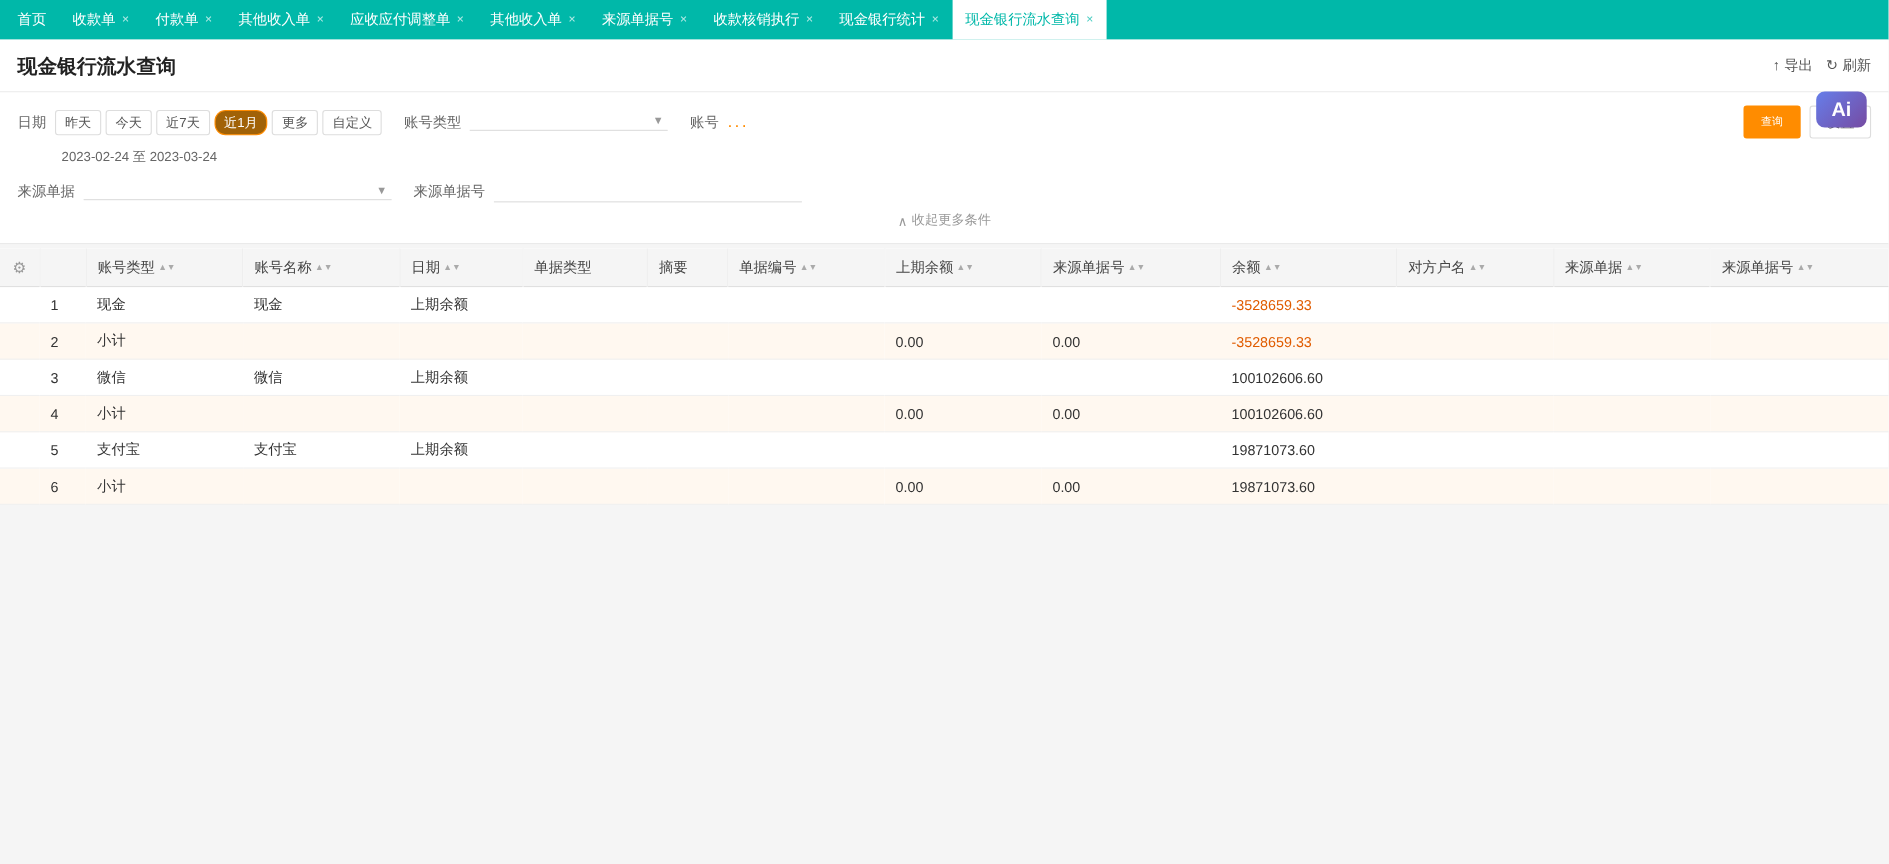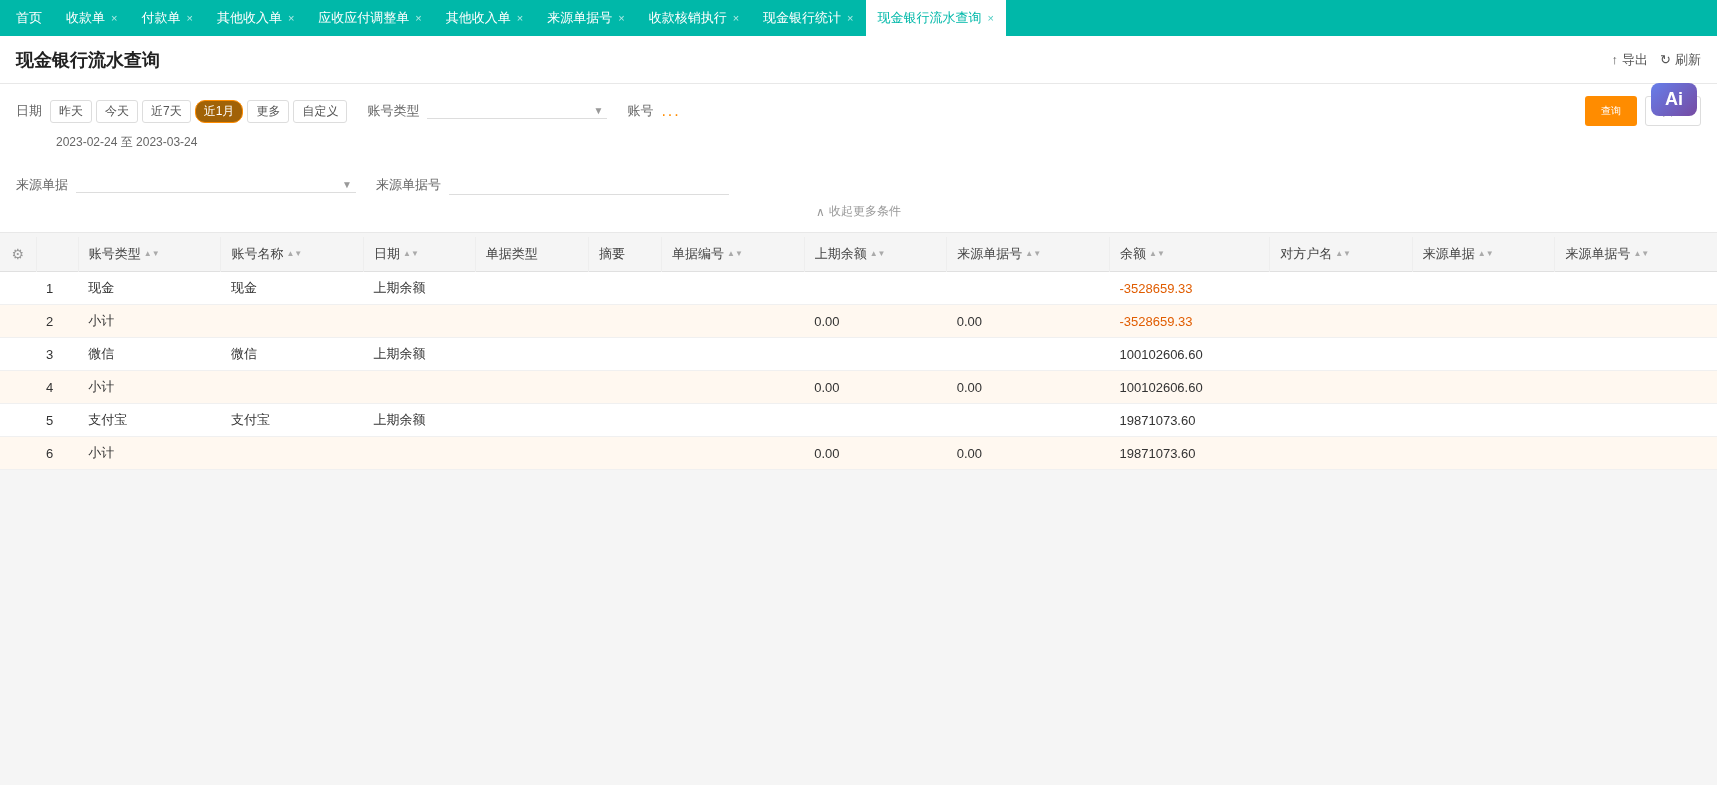--- a/index.html
+++ b/index.html
@@ -336,21 +336,21 @@
       <span class="filter-label">账号</span>
       <span class="dots-btn">...</span>
     </div>
 
     <div style="margin-left:auto; display:flex; gap:8px;">
       <button class="query-btn">查询</button>
       <button class="settings-btn">设置</button>
     </div>
   </div>
 
-  <div style="padding-left: 36px; margin-bottom: 24px;">
+  <div style="padding-left: 36px; margin-bottom: 13px;">
     <span class="date-range">2023-02-24 至 2023-03-24</span>
   </div>
 
   <div class="filter-row">
     <div class="filter-group">
       <span class="filter-label">来源单据</span>
       <div class="filter-select" style="min-width:280px;">
         <span class="filter-select-text"></span>
         <span class="filter-select-arrow">▼</span>
       </div>

